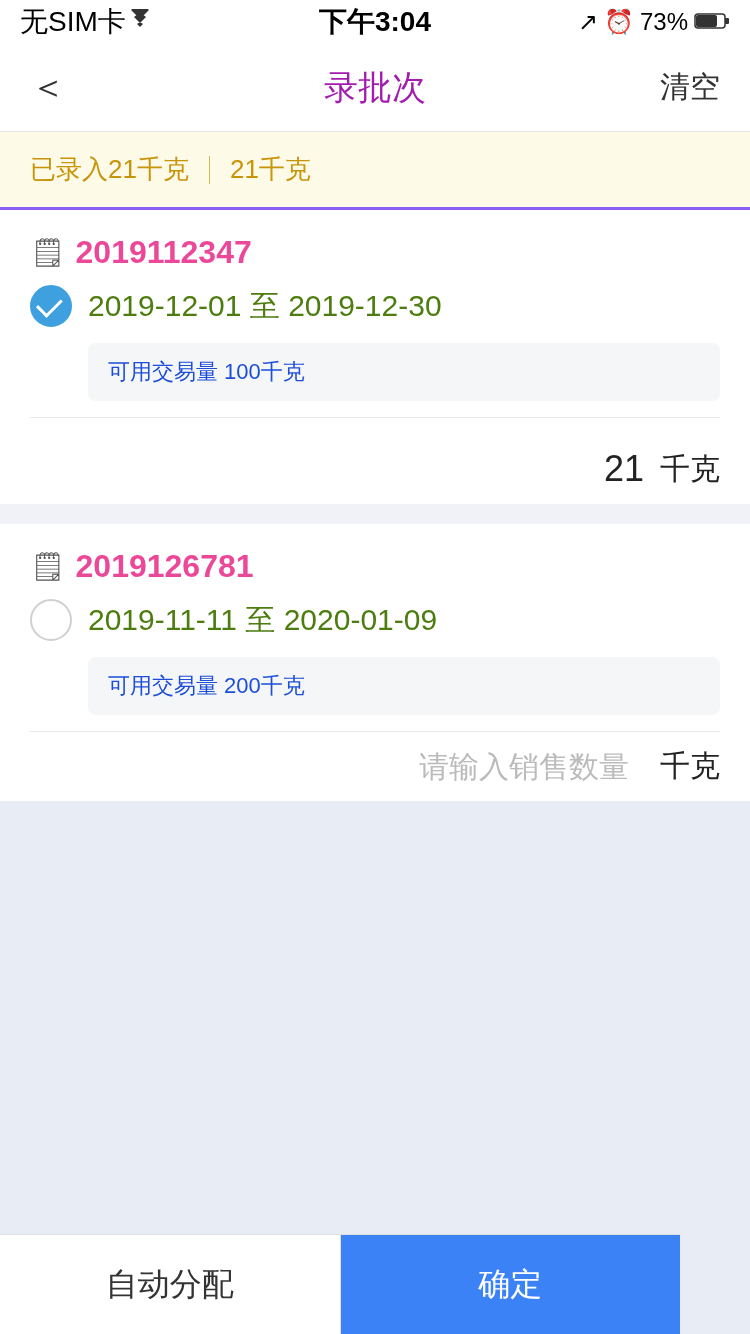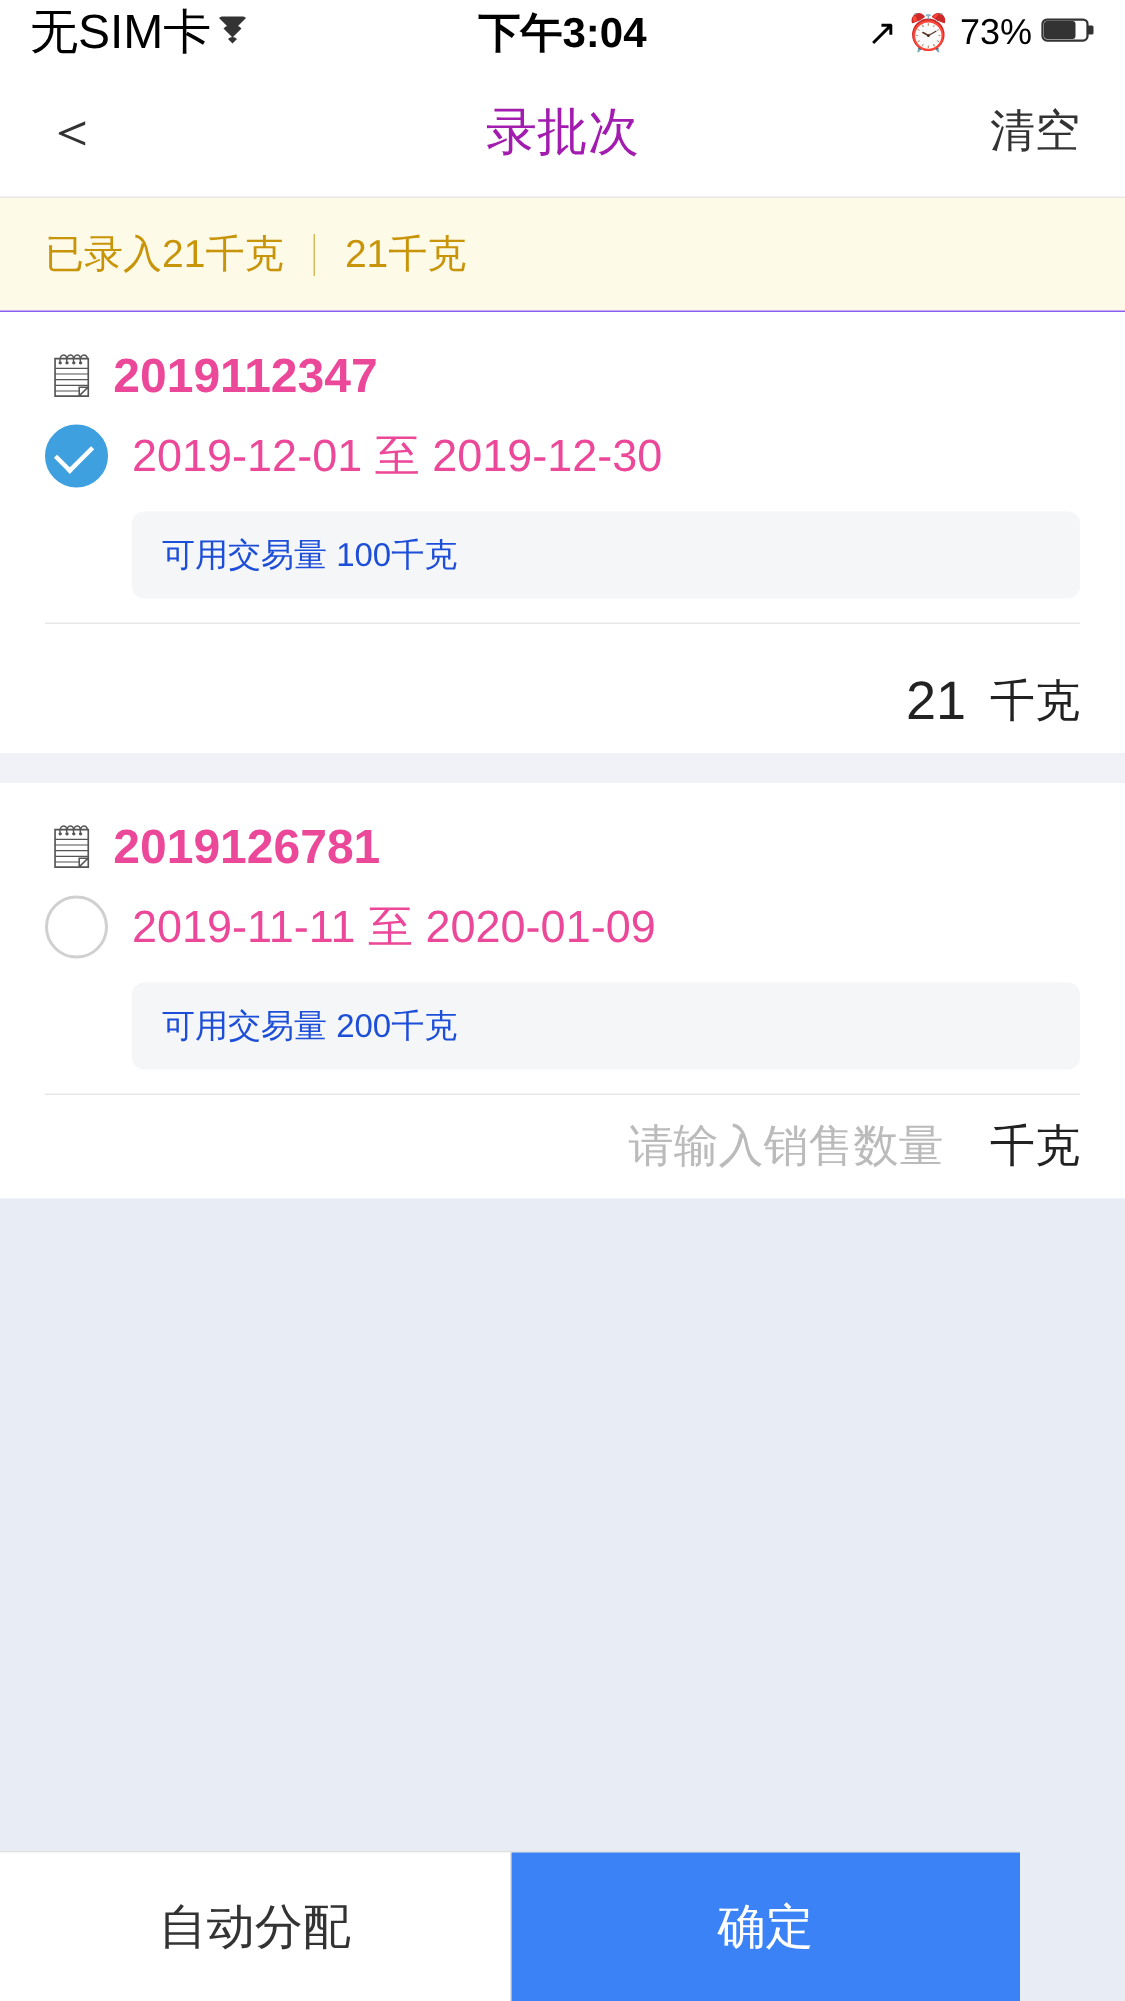--- a/index.html
+++ b/index.html
@@ -23,21 +23,21 @@
       align-items: center;
       justify-content: space-between;
       padding: 0 20px;
       font-size: 26px;
       font-weight: 500;
     }
     .status-left {
       display: flex;
       align-items: center;
       gap: 0;
-      font-size: 32px;
+      font-size: 28px;
     }
     .status-center {
       font-size: 28px;
       font-weight: 700;
       position: absolute;
       left: 50%;
       transform: translateX(-50%);
     }
     .status-right {
       display: flex;
@@ -74,21 +74,21 @@
       cursor: pointer;
     }
 
     
     .info-banner {
       background: #fefae8;
       padding: 20px 30px;
       display: flex;
       align-items: center;
       gap: 20px;
-      border-bottom: 1px solid #8b5cf6;
+      border-bottom: 3px solid #8b5cf6;
     }
     .info-item {
       font-size: 26px;
       color: #c8940a;
     }
     .info-divider {
       width: 1px;
       height: 28px;
       background: #d4bb5a;
     }
@@ -143,21 +143,21 @@
       content: '';
       width: 20px;
       height: 12px;
       border-left: 3px solid #fff;
       border-bottom: 3px solid #fff;
       transform: rotate(-45deg) translateY(-3px);
       display: block;
     }
     .batch-date {
       font-size: 30px;
-      color: #ec4899;
+      color: #4d7c0f;
     }
     .batch-avail {
       background: #f5f6f8;
       border-radius: 8px;
       padding: 14px 20px;
       font-size: 22px;
       color: #1d4ed8;
       margin: 0 0 0 58px;
       margin-bottom: 16px;
     }

